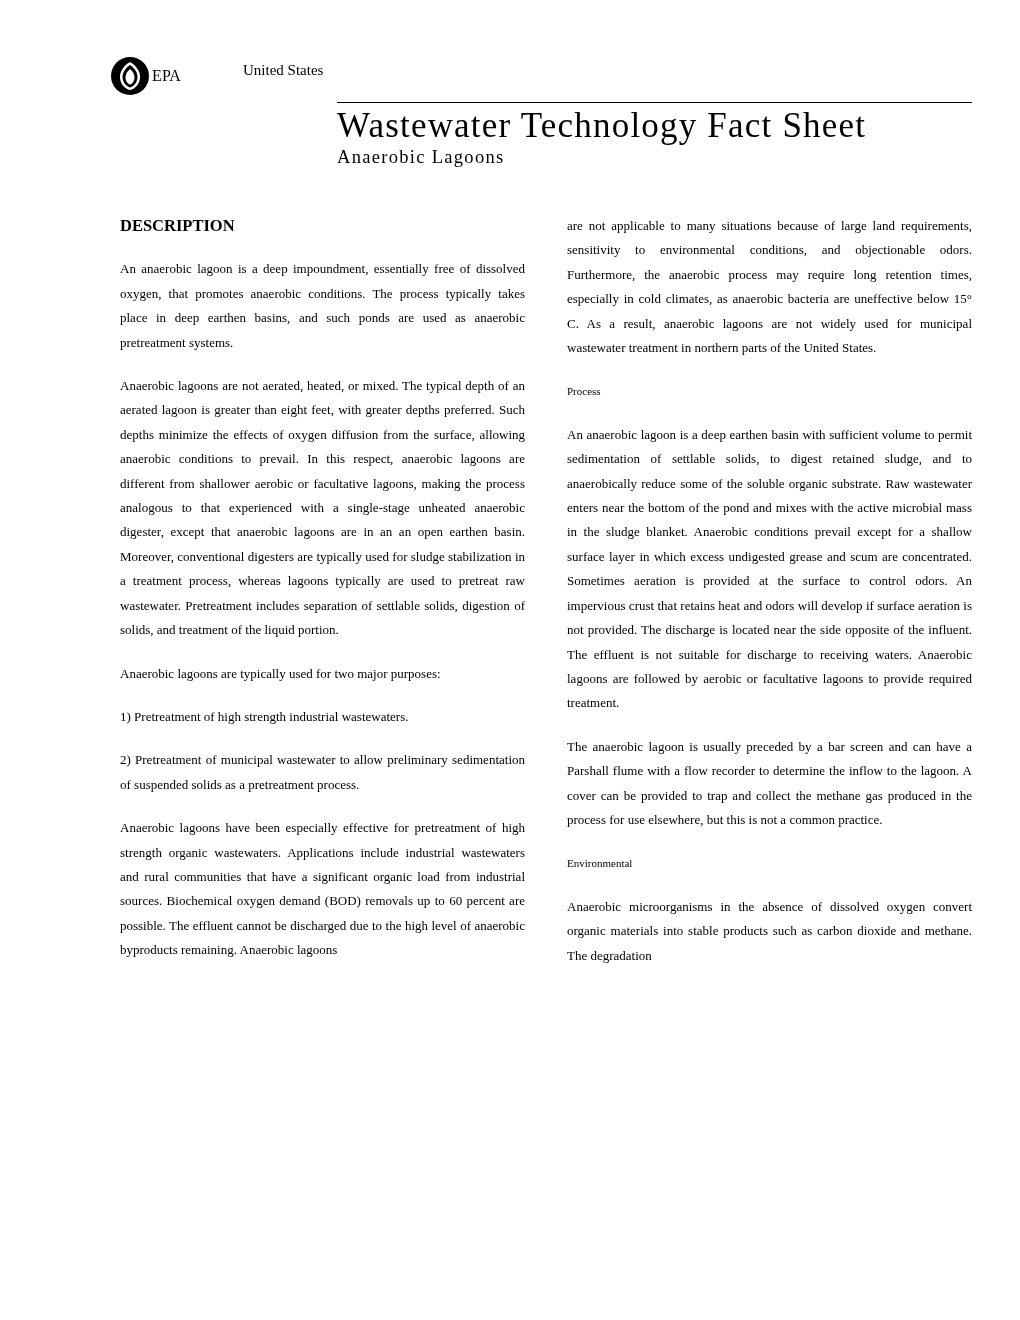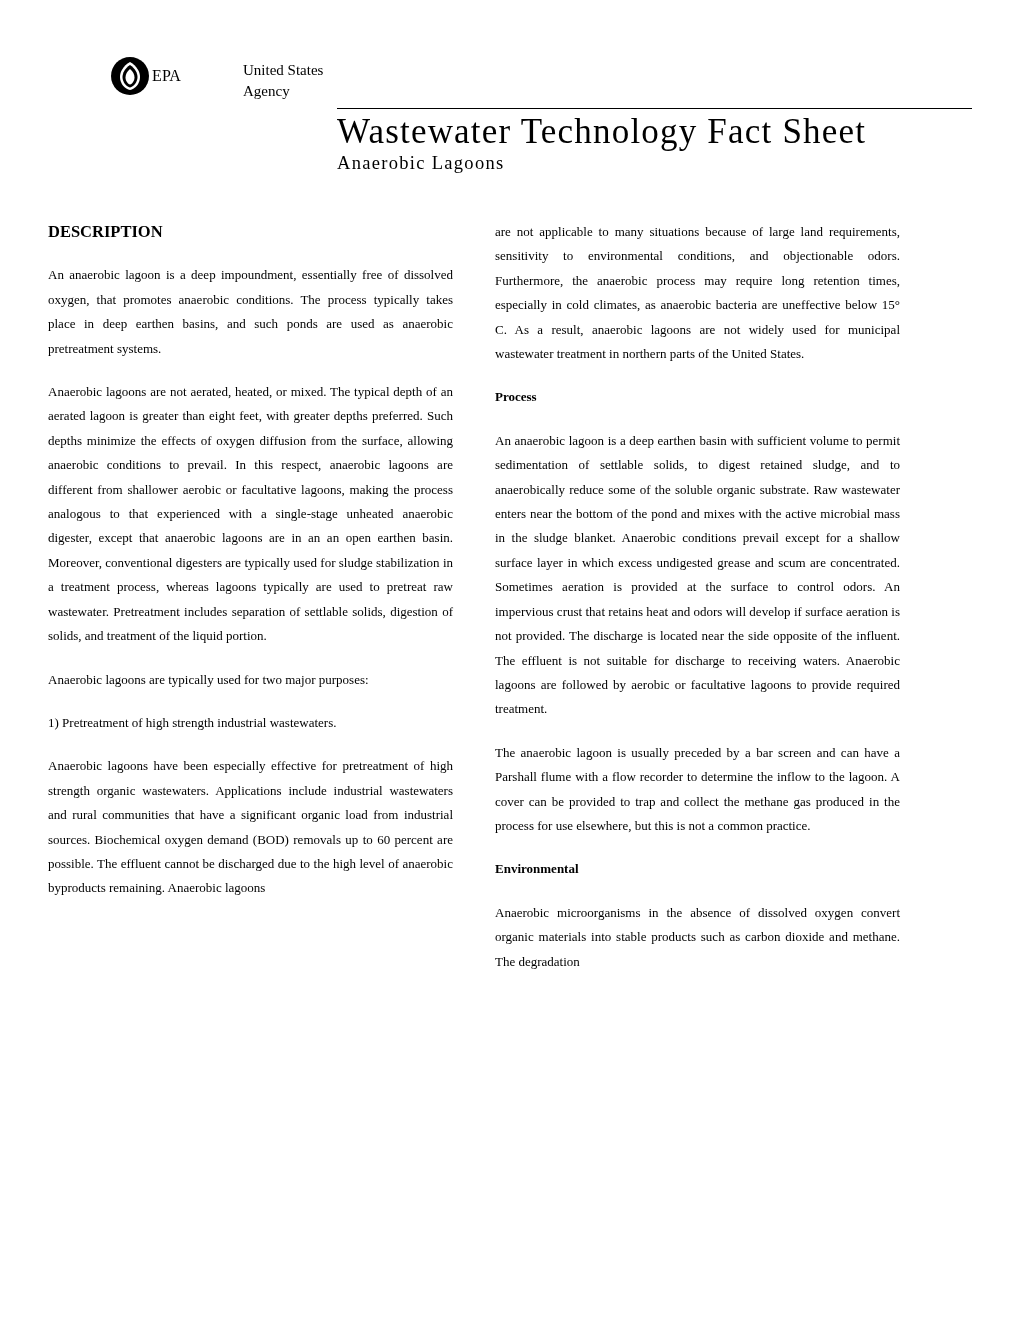--- a/index.html
+++ b/index.html
@@ -68,23 +68,24 @@
   }
   .doc-subtitle {
     margin: 4px 0 0 289px;
     font-size: 18.5px;
     letter-spacing: 1.3px;
     font-family: "Liberation Serif", serif;
   }
 
   
   .columns {
-    margin: 46px 48px 0 48px;
+    margin: 46px 48px 0 24px;
     display: flex;
     gap: 42px;
+    justify-content: flex-end;
   }
   .col {
     width: 405px;
     flex: 0 0 405px;
   }
   .col p {
     margin: 0 0 19px 0;
     font-size: 13px;
     line-height: 24.4px;
     text-align: justify;
@@ -93,22 +94,22 @@
   .col p.last {
     margin-bottom: 0;
   }
   .section-head {
     font-weight: bold;
     font-size: 16.5px;
     margin: 0 0 19px 0;
     line-height: 24.4px;
   }
   .sub-head {
-    font-weight: bold;
-    font-size: 13px;
+    font-weight: normal;
+    font-size: 11px;
     margin: 0 0 19px 0;
     line-height: 24.4px;
   }
 </style>
 </head>
 <body>
 
 <div class="page">
 
   <div class="header">
@@ -119,36 +120,36 @@
             <circle cx="20" cy="20" r="19" fill="#000"></circle>
             <path d="M20 6 C13 10, 10 16, 10 21 C10 28, 15 33, 20 34 C25 33, 30 28, 30 21 C30 16, 27 10, 20 6 Z" fill="#fff"></path>
             <path d="M20 9 C15 12.5, 12.5 17, 12.5 21 C12.5 26.5, 16.5 30.5, 20 31.5 C23.5 30.5, 27.5 26.5, 27.5 21 C27.5 17, 25 12.5, 20 9 Z" fill="#000"></path>
             <path d="M20 13 C17 15.5, 15.5 18.5, 15.5 21.5 C15.5 25, 17.8 27.8, 20 28.6 C22.2 27.8, 24.5 25, 24.5 21.5 C24.5 18.5, 23 15.5, 20 13 Z" fill="#fff"></path>
           </svg>
         </span>
         <span>EPA</span>
       </div>
       <div class="agency-lines">
         <div>United States</div>
-        <div>Agency</div>
       </div>
     </div>
     <div class="title-rule"></div>
     <div class="doc-title">Wastewater Technology Fact Sheet</div>
     <div class="doc-subtitle">Anaerobic Lagoons</div>
   </div>
 
   <div class="columns">
 
     <div class="col">
       <div class="section-head">DESCRIPTION</div>
       <p>An anaerobic lagoon is a deep impoundment, essentially free of dissolved oxygen, that promotes anaerobic conditions.  The process typically takes place in deep earthen basins, and such ponds are used as anaerobic pretreatment systems.</p>
       <p>Anaerobic lagoons are not aerated, heated, or mixed. The typical depth of an aerated lagoon is greater than eight feet, with greater depths preferred.  Such depths minimize the effects of oxygen diffusion from the surface, allowing  anaerobic conditions to prevail.  In this respect, anaerobic lagoons are different from shallower aerobic or facultative lagoons, making the process analogous to that experienced with a single-stage unheated anaerobic digester, except that anaerobic lagoons are in an an open earthen basin. Moreover, conventional  digesters are typically used for sludge stabilization in a treatment process, whereas lagoons typically are used to pretreat raw wastewater. Pretreatment  includes separation of settlable solids, digestion of solids, and treatment of the liquid portion.</p>
       <p>Anaerobic lagoons are typically used for two major purposes:</p>
       <p>1) Pretreatment of high strength industrial wastewaters.</p>
+      <p>2) Pretreatment of municipal wastewater to allow preliminary sedimentation of suspended solids as a pretreatment process.</p>
       <p class="last">Anaerobic lagoons have been especially effective for pretreatment of high strength organic wastewaters. Applications include industrial wastewaters and rural communities that have a significant organic load from industrial sources.    Biochemical oxygen demand (BOD) removals up to 60 percent are possible.  The effluent cannot be discharged due to the high level of anaerobic byproducts remaining.  Anaerobic lagoons</p>
     </div>
 
     <div class="col">
       <p>are not applicable to many situations because of large land requirements, sensitivity to environmental conditions, and objectionable odors.  Furthermore, the anaerobic process may require long retention times, especially in cold climates, as anaerobic bacteria are uneffective below 15° C.   As a result, anaerobic lagoons are not widely used for municipal wastewater treatment in northern parts of the United States.</p>
       <div class="sub-head">Process</div>
       <p>An anaerobic lagoon is a deep earthen basin with sufficient volume to permit sedimentation of settlable solids, to digest retained sludge, and to anaerobically reduce some of the soluble organic substrate.  Raw wastewater enters near the bottom of the pond and mixes with the active microbial mass in the sludge blanket.  Anaerobic conditions prevail except for a shallow surface layer in which excess undigested grease and scum are concentrated.    Sometimes aeration is provided at the surface to control odors. An impervious crust that retains heat and odors will develop if surface aeration is not provided.   The discharge is located near the side opposite of the influent.  The effluent is not suitable for discharge to receiving waters.  Anaerobic lagoons are followed by aerobic or facultative lagoons to provide required treatment.</p>
       <p>The anaerobic lagoon is usually preceded by a bar screen and can have a Parshall flume with a flow recorder to determine the inflow to the lagoon.  A cover can be provided to trap and collect the methane gas produced in the process for use elsewhere, but this is not a common practice.</p>
       <div class="sub-head">Environmental</div>
       <p class="last">Anaerobic microorganisms in the absence of dissolved oxygen convert organic materials into stable products such as carbon dioxide and methane.  The degradation</p>

